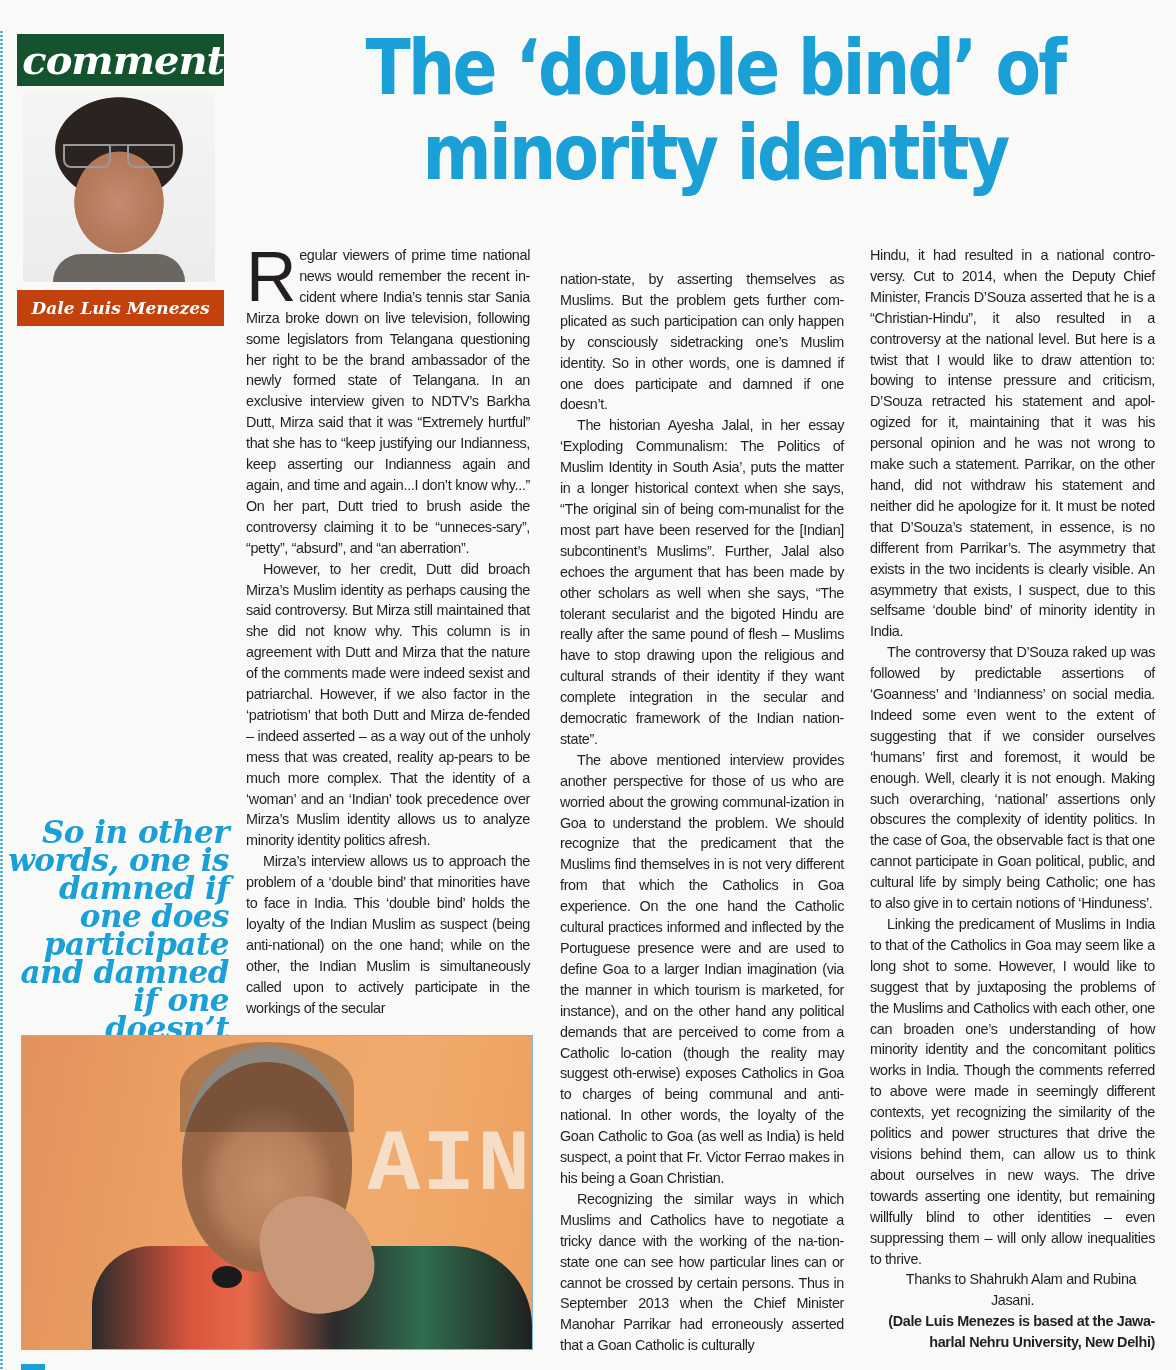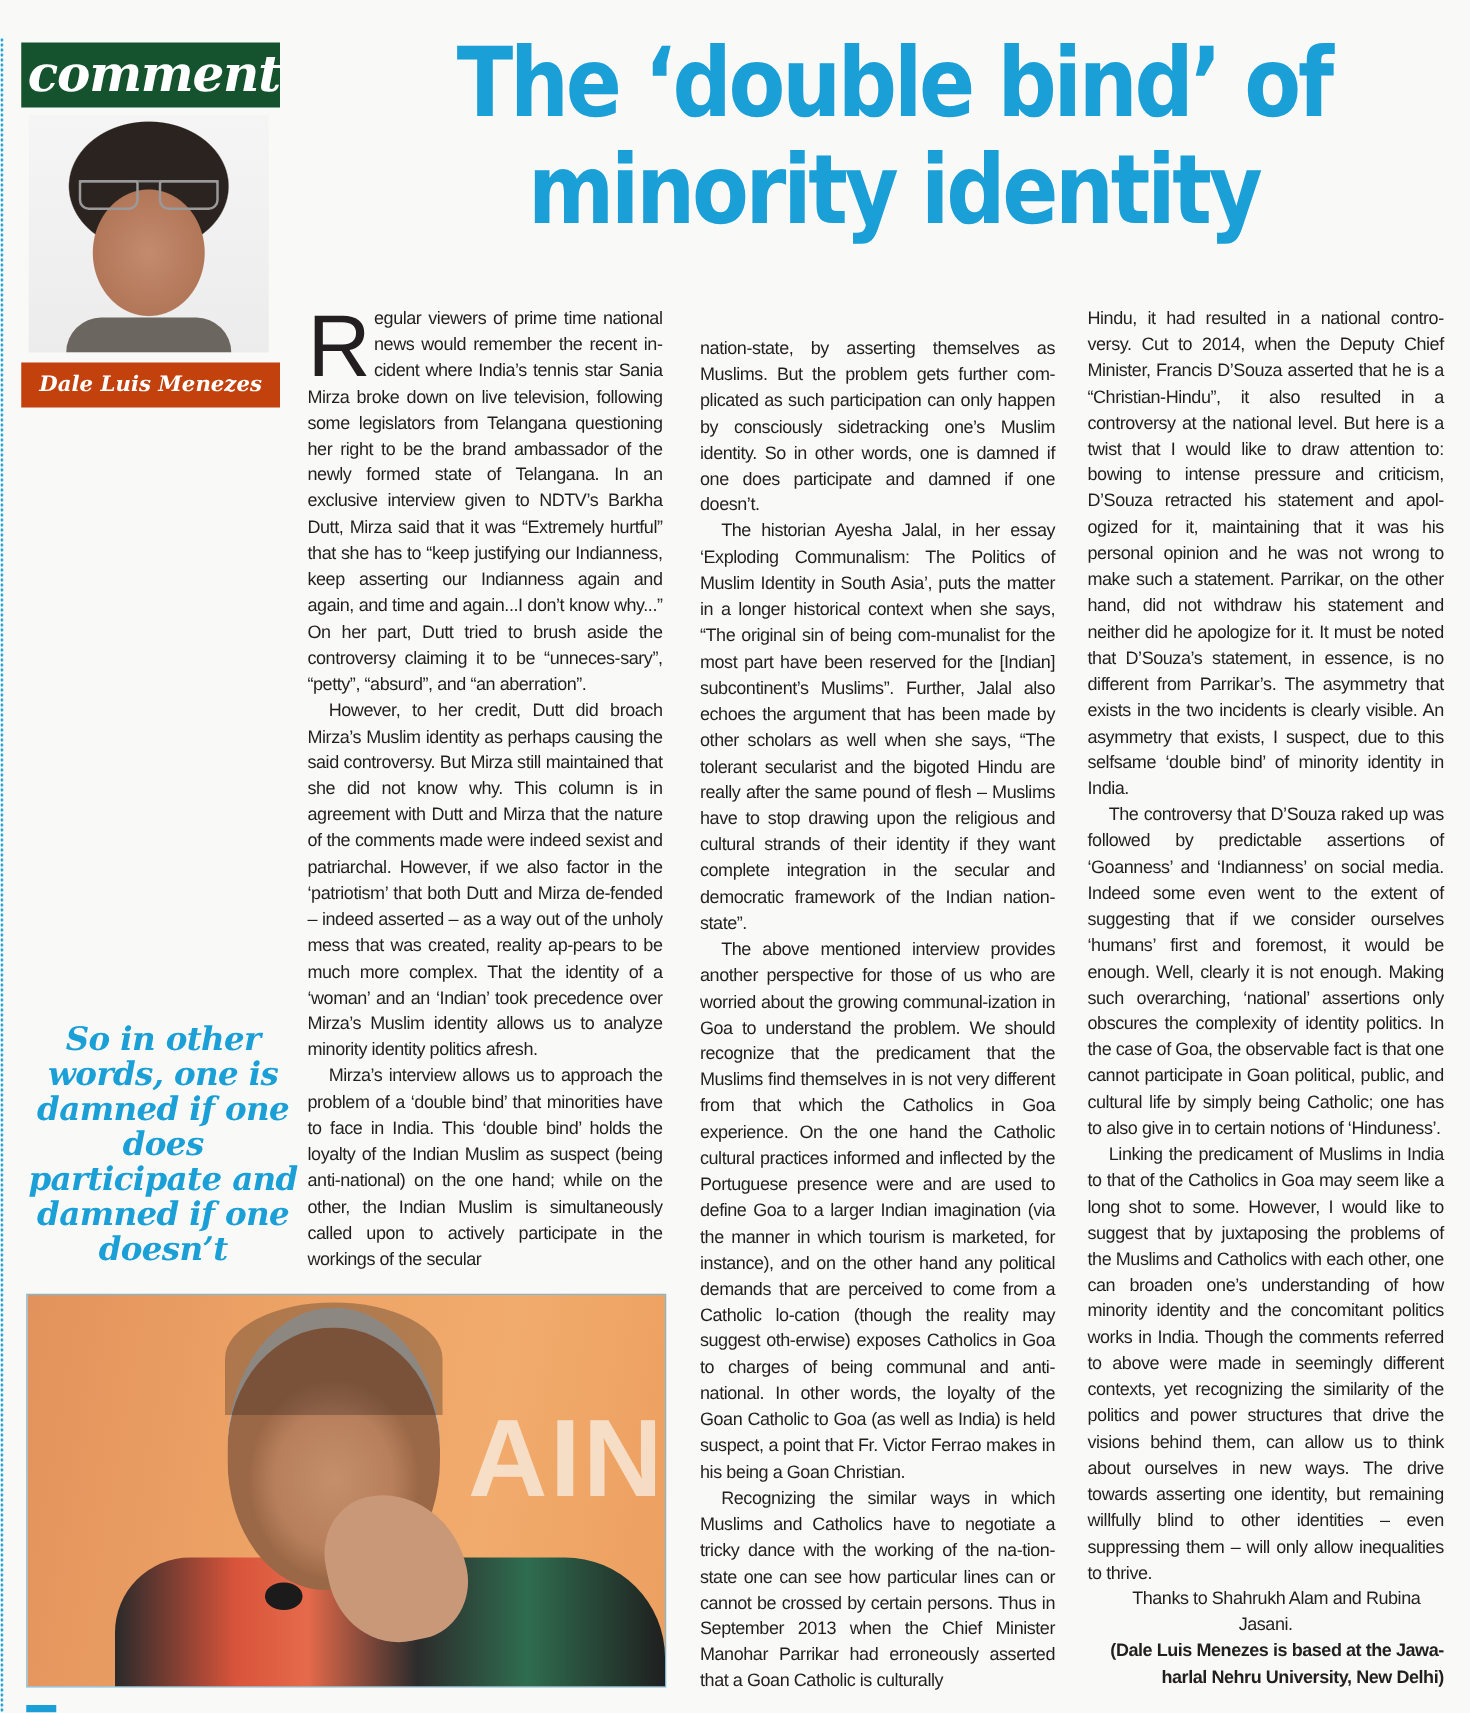--- a/index.html
+++ b/index.html
@@ -46,32 +46,32 @@
       font-family:"DejaVu Serif", serif; font-style:italic; font-weight:bold;
       font-size:17px; line-height:36px; text-align:center;
     }
     .headline {
       position:absolute; left:300px; top:25px; width:830px;
       color:#1a9fd6; font-family:"DejaVu Sans", sans-serif; font-weight:bold;
       font-size:77px; line-height:85px; text-align:center; letter-spacing:-3px;
       transform:scaleX(0.86); transform-origin:center top;
     }
     .pull-quote {
-      position:absolute; left:18px; top:818px; width:225px;
+      position:absolute; left:4px; top:818px; width:225px;
       color:#1a9fd6; font-family:"DejaVu Serif", serif; font-style:italic; font-weight:bold;
-      font-size:26px; line-height:28px; text-align:center; letter-spacing:-0.5px;
+      font-size:31px; line-height:28px; text-align:right; letter-spacing:-0.5px;
     }
     .sania-photo {
       position:absolute; left:21px; top:1035px; width:510px; height:313px;
       border:1px solid #7fb8cf; overflow:hidden;
       background: linear-gradient(100deg, #e2925c 0%, #eea466 40%, #f1ab6c 70%, #ec9f60 100%);
     }
     .sania-photo .bg-text {
       position:absolute; right:0px; top:80px; color:#f8e7d7;
-      font-family:Liberation Sans, sans-serif; font-weight:bold; font-size:88px; letter-spacing:2px;
+      font-family:Liberation Mono, monospace; font-weight:bold; font-size:88px; letter-spacing:2px;
       opacity:0.85;
       padding-left:38px;
     }
     .sania-photo .face {
       position:absolute; left:160px; top:10px; width:170px; height:210px;
       border-radius:50% 50% 46% 46%;
       background: radial-gradient(ellipse 40% 38% at 50% 58%, #c58f6c 0%, #b77f5c 70%, #9b6847 100%);
       border-top:16px solid #b9b9b6;
     }
     .sania-photo .hair {

